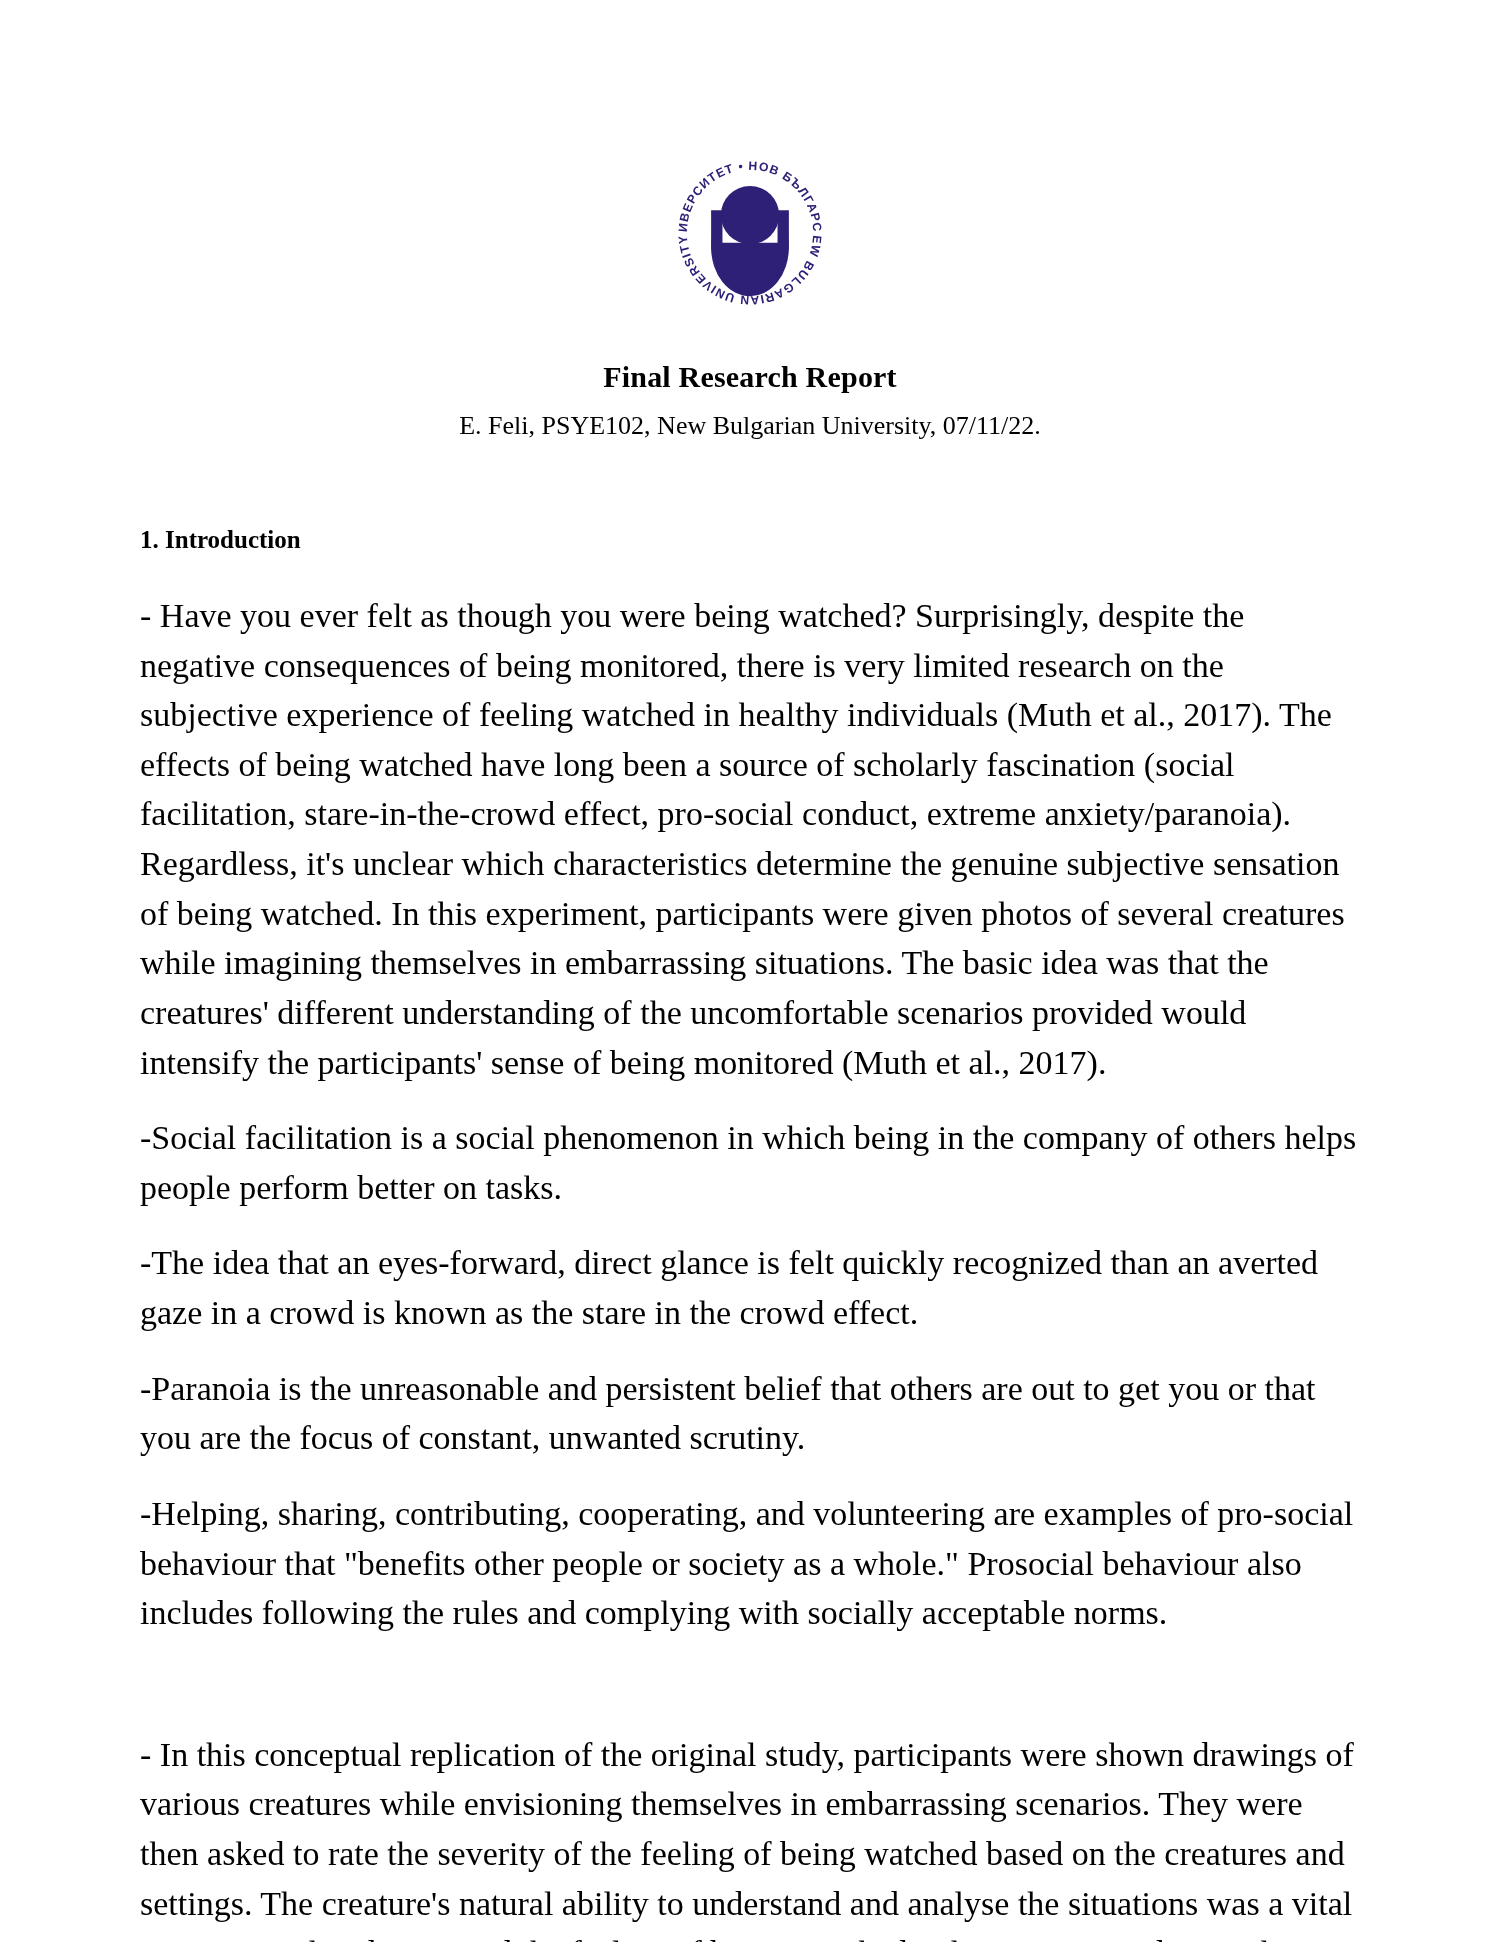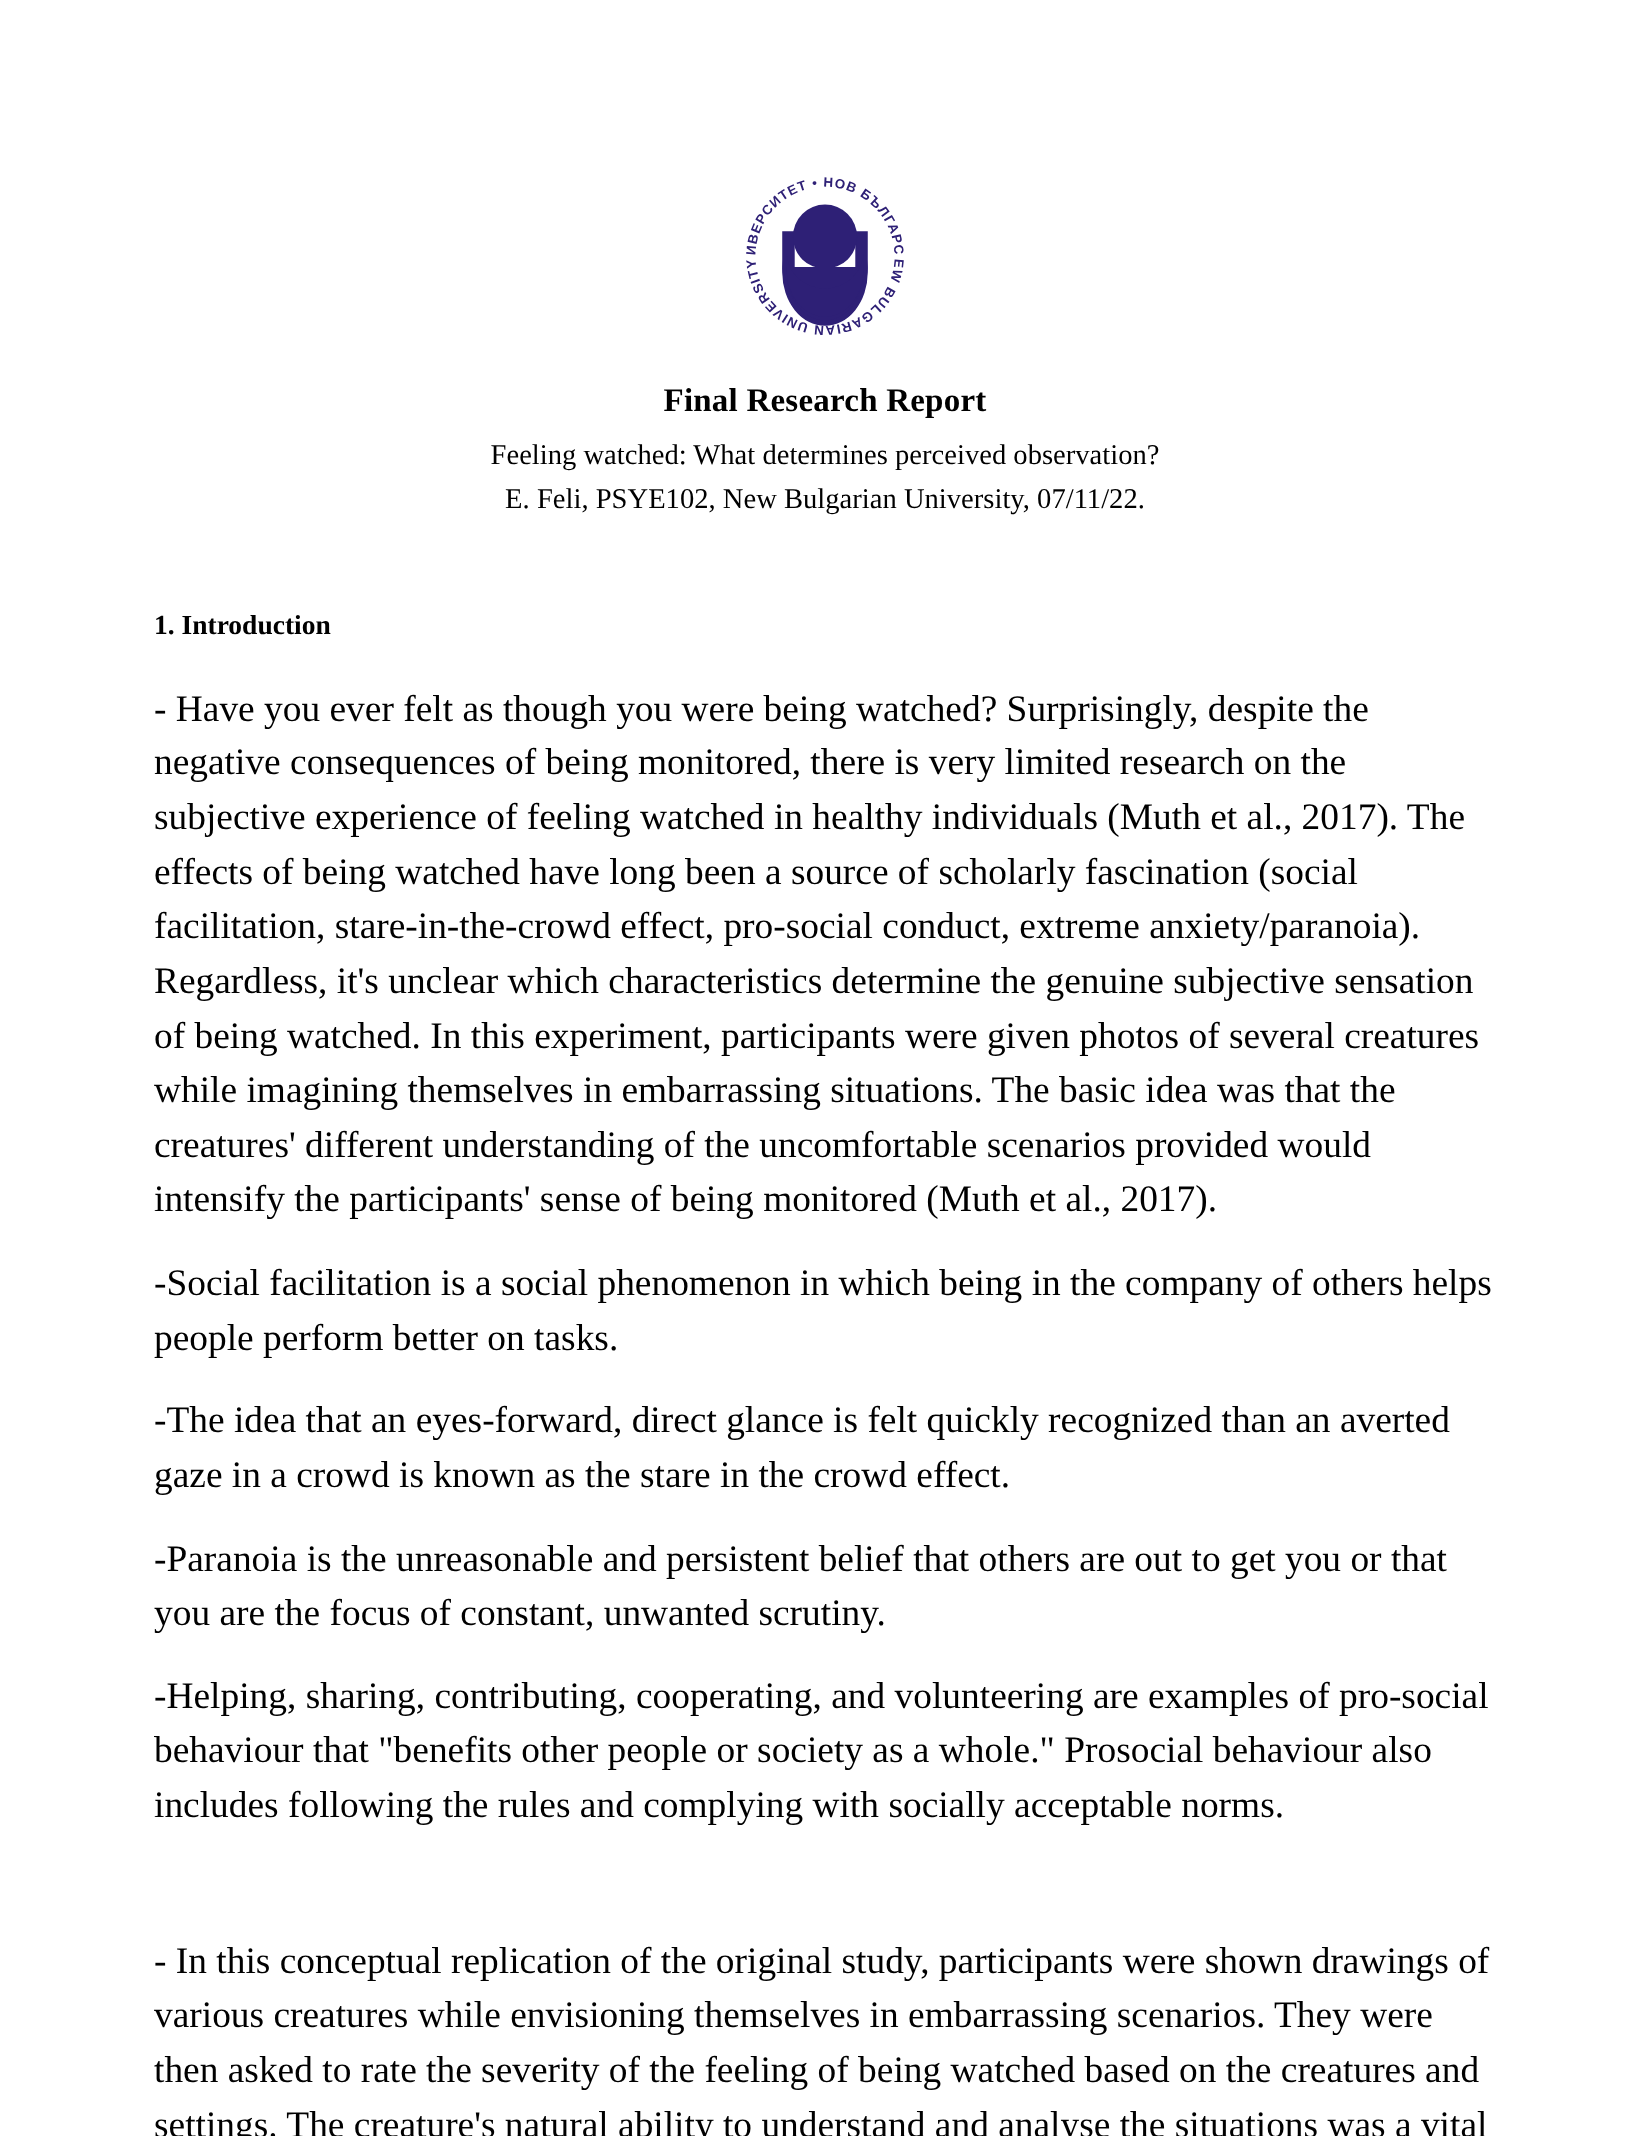--- a/index.html
+++ b/index.html
@@ -33,21 +33,21 @@
   .logo {
     width: 162px;
     height: 162px;
     display: block;
   }
 
   
   .title-block {
     width: 100%;
     text-align: center;
-    margin-top: 32px;
+    margin-top: 44px;
   }
   .doc-title {
     font-size: 30px;
     font-weight: bold;
     letter-spacing: 0.2px;
     line-height: 1.25;
     margin: 0 0 12px 0;
   }
   .doc-subtitle {
     font-size: 26px;
@@ -138,21 +138,20 @@
         </text>
         <text>
           <textPath href="#ringTop" startOffset="50%" text-anchor="middle">УНИВЕРСИТЕТ • НОВ БЪЛГАРСКИ</textPath>
         </text>
       </g>
     </svg>
   </div>
 
   <div class="title-block">
     <h1 class="doc-title">Final Research Report</h1>
-    <p class="doc-subtitle">Feeling watched: What determines perceived observation?</p>
     <p class="doc-byline">E. Feli, PSYE102, New Bulgarian University, 07/11/22.</p>
   </div>
 
   <div class="body-block">
     <h2 class="section-heading">1. Introduction</h2>
     <p class="para first-after-heading">-  Have you ever felt as though you were being watched? Surprisingly, despite the negative consequences of being monitored, there is very limited research on the subjective experience of feeling watched in healthy individuals (Muth et al., 2017). The effects of being watched have long been a source of scholarly fascination (social facilitation, stare-in-the-crowd effect, pro-social conduct, extreme anxiety/paranoia). Regardless, it's unclear which characteristics determine the genuine subjective sensation of being watched. In this experiment, participants were given photos of several creatures while imagining themselves in embarrassing situations. The basic idea was that the creatures' different understanding of the uncomfortable scenarios provided would intensify the participants' sense of being monitored (Muth et al., 2017).</p>
     <p class="para">-Social facilitation is a social phenomenon in which being in the company of others helps people perform better on tasks.</p>
     <p class="para">-The idea that an eyes-forward, direct glance is felt quickly recognized than an averted gaze in a crowd is known as the stare in the crowd effect.</p>
     <p class="para">-Paranoia is the unreasonable and persistent belief that others are out to get you or that you are the focus of constant, unwanted scrutiny.</p>
     <p class="para">-Helping, sharing, contributing, cooperating, and volunteering are examples of pro-social behaviour that "benefits other people or society as a whole." Prosocial behaviour also includes following the rules and complying with socially acceptable norms.</p>

